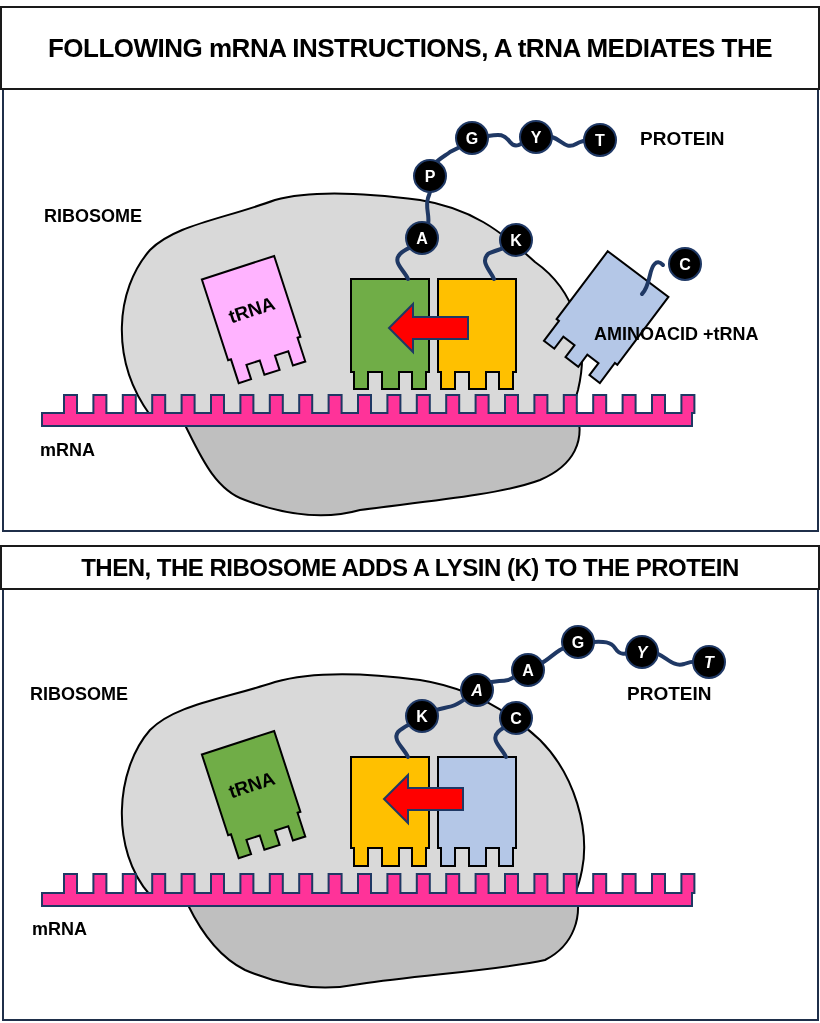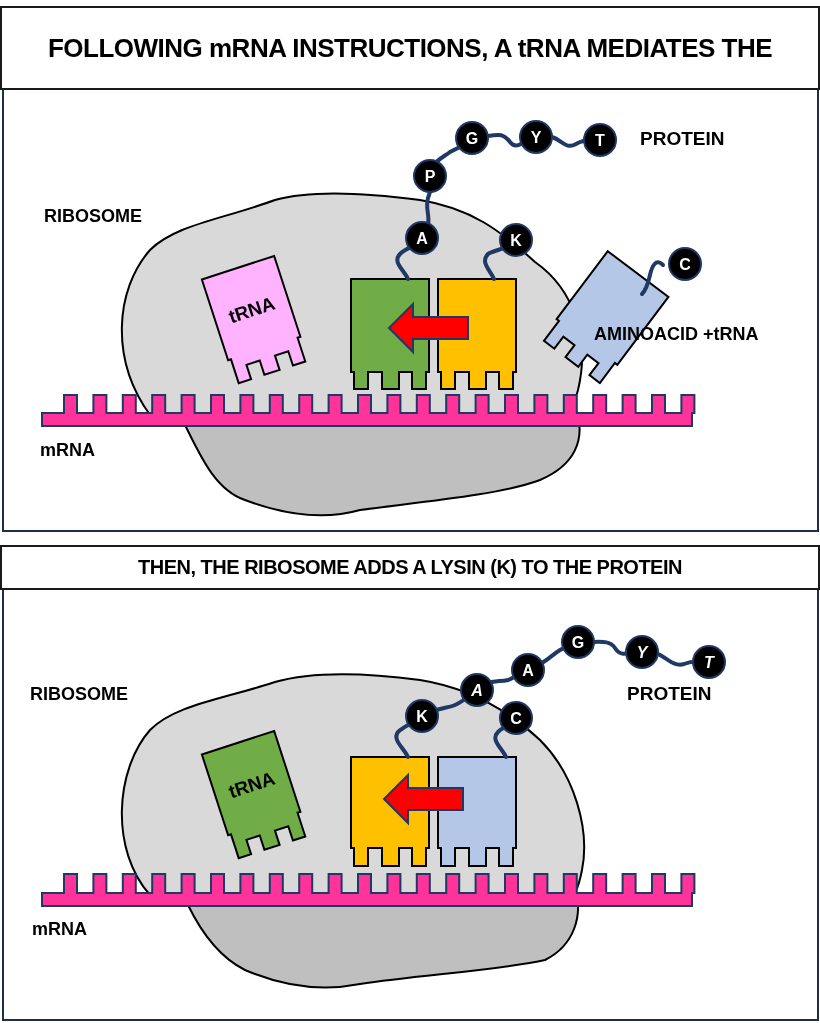--- a/index.html
+++ b/index.html
@@ -80,21 +80,21 @@
       <circle cx="685" cy="264" r="16" fill="#000" stroke="#1f3864" stroke-width="2"></circle>
       <text x="685" y="270" font-size="16" fill="#fff" text-anchor="middle">C</text>
     </g>
 
   <text x="640" y="145" font-size="19" fill="#000">PROTEIN</text>
   <text x="44" y="222" font-size="18" fill="#000">RIBOSOME</text>
   <text x="40" y="456" font-size="18" fill="#000">mRNA</text>
 </svg>
 
 <div class="frame" style="left:2px;top:588px;width:817px;height:433px;"></div>
-<div class="titlebox" style="left:0;top:545px;width:820px;height:45px;font-size:20px;">THEN, THE RIBOSOME ADDS A LYSIN (K) TO THE PROTEIN</div>
+<div class="titlebox" style="left:0;top:545px;width:820px;height:45px;font-size:24px;">THEN, THE RIBOSOME ADDS A LYSIN (K) TO THE PROTEIN</div>
 
 <svg style="position:absolute;left:0;top:590px;" width="820" height="430" viewBox="0 590 820 430">
   <path d="M188,905 C205,940 225,960 245,970 C280,985 320,992 360,984 C420,975 500,970 545,960 C575,945 582,915 576,892 Z" fill="#bfbfbf" stroke="#000" stroke-width="2"></path>
   <path d="M150,895 C110,850 115,770 150,730 C175,705 220,700 275,682 C310,672 360,672 420,680 C470,688 510,712 540,740 C575,775 590,830 582,870 C578,890 575,896 565,900 L150,900 Z" fill="#d9d9d9" stroke="#000" stroke-width="2"></path>
 
   <g transform="translate(255,795) rotate(-18)">
     <path d="M-38,-55 L38,-55 L38,30 L35,30 L35,55 L22,55 L22,40 L8,40 L8,55 L-8,55 L-8,40 L-22,40 L-22,55 L-35,55 L-35,30 L-38,30 Z" fill="#70ad47" stroke="#000" stroke-width="2"></path>
     <text x="0" y="-4" font-size="19" text-anchor="middle" fill="#000">tRNA</text>
   </g>
 

